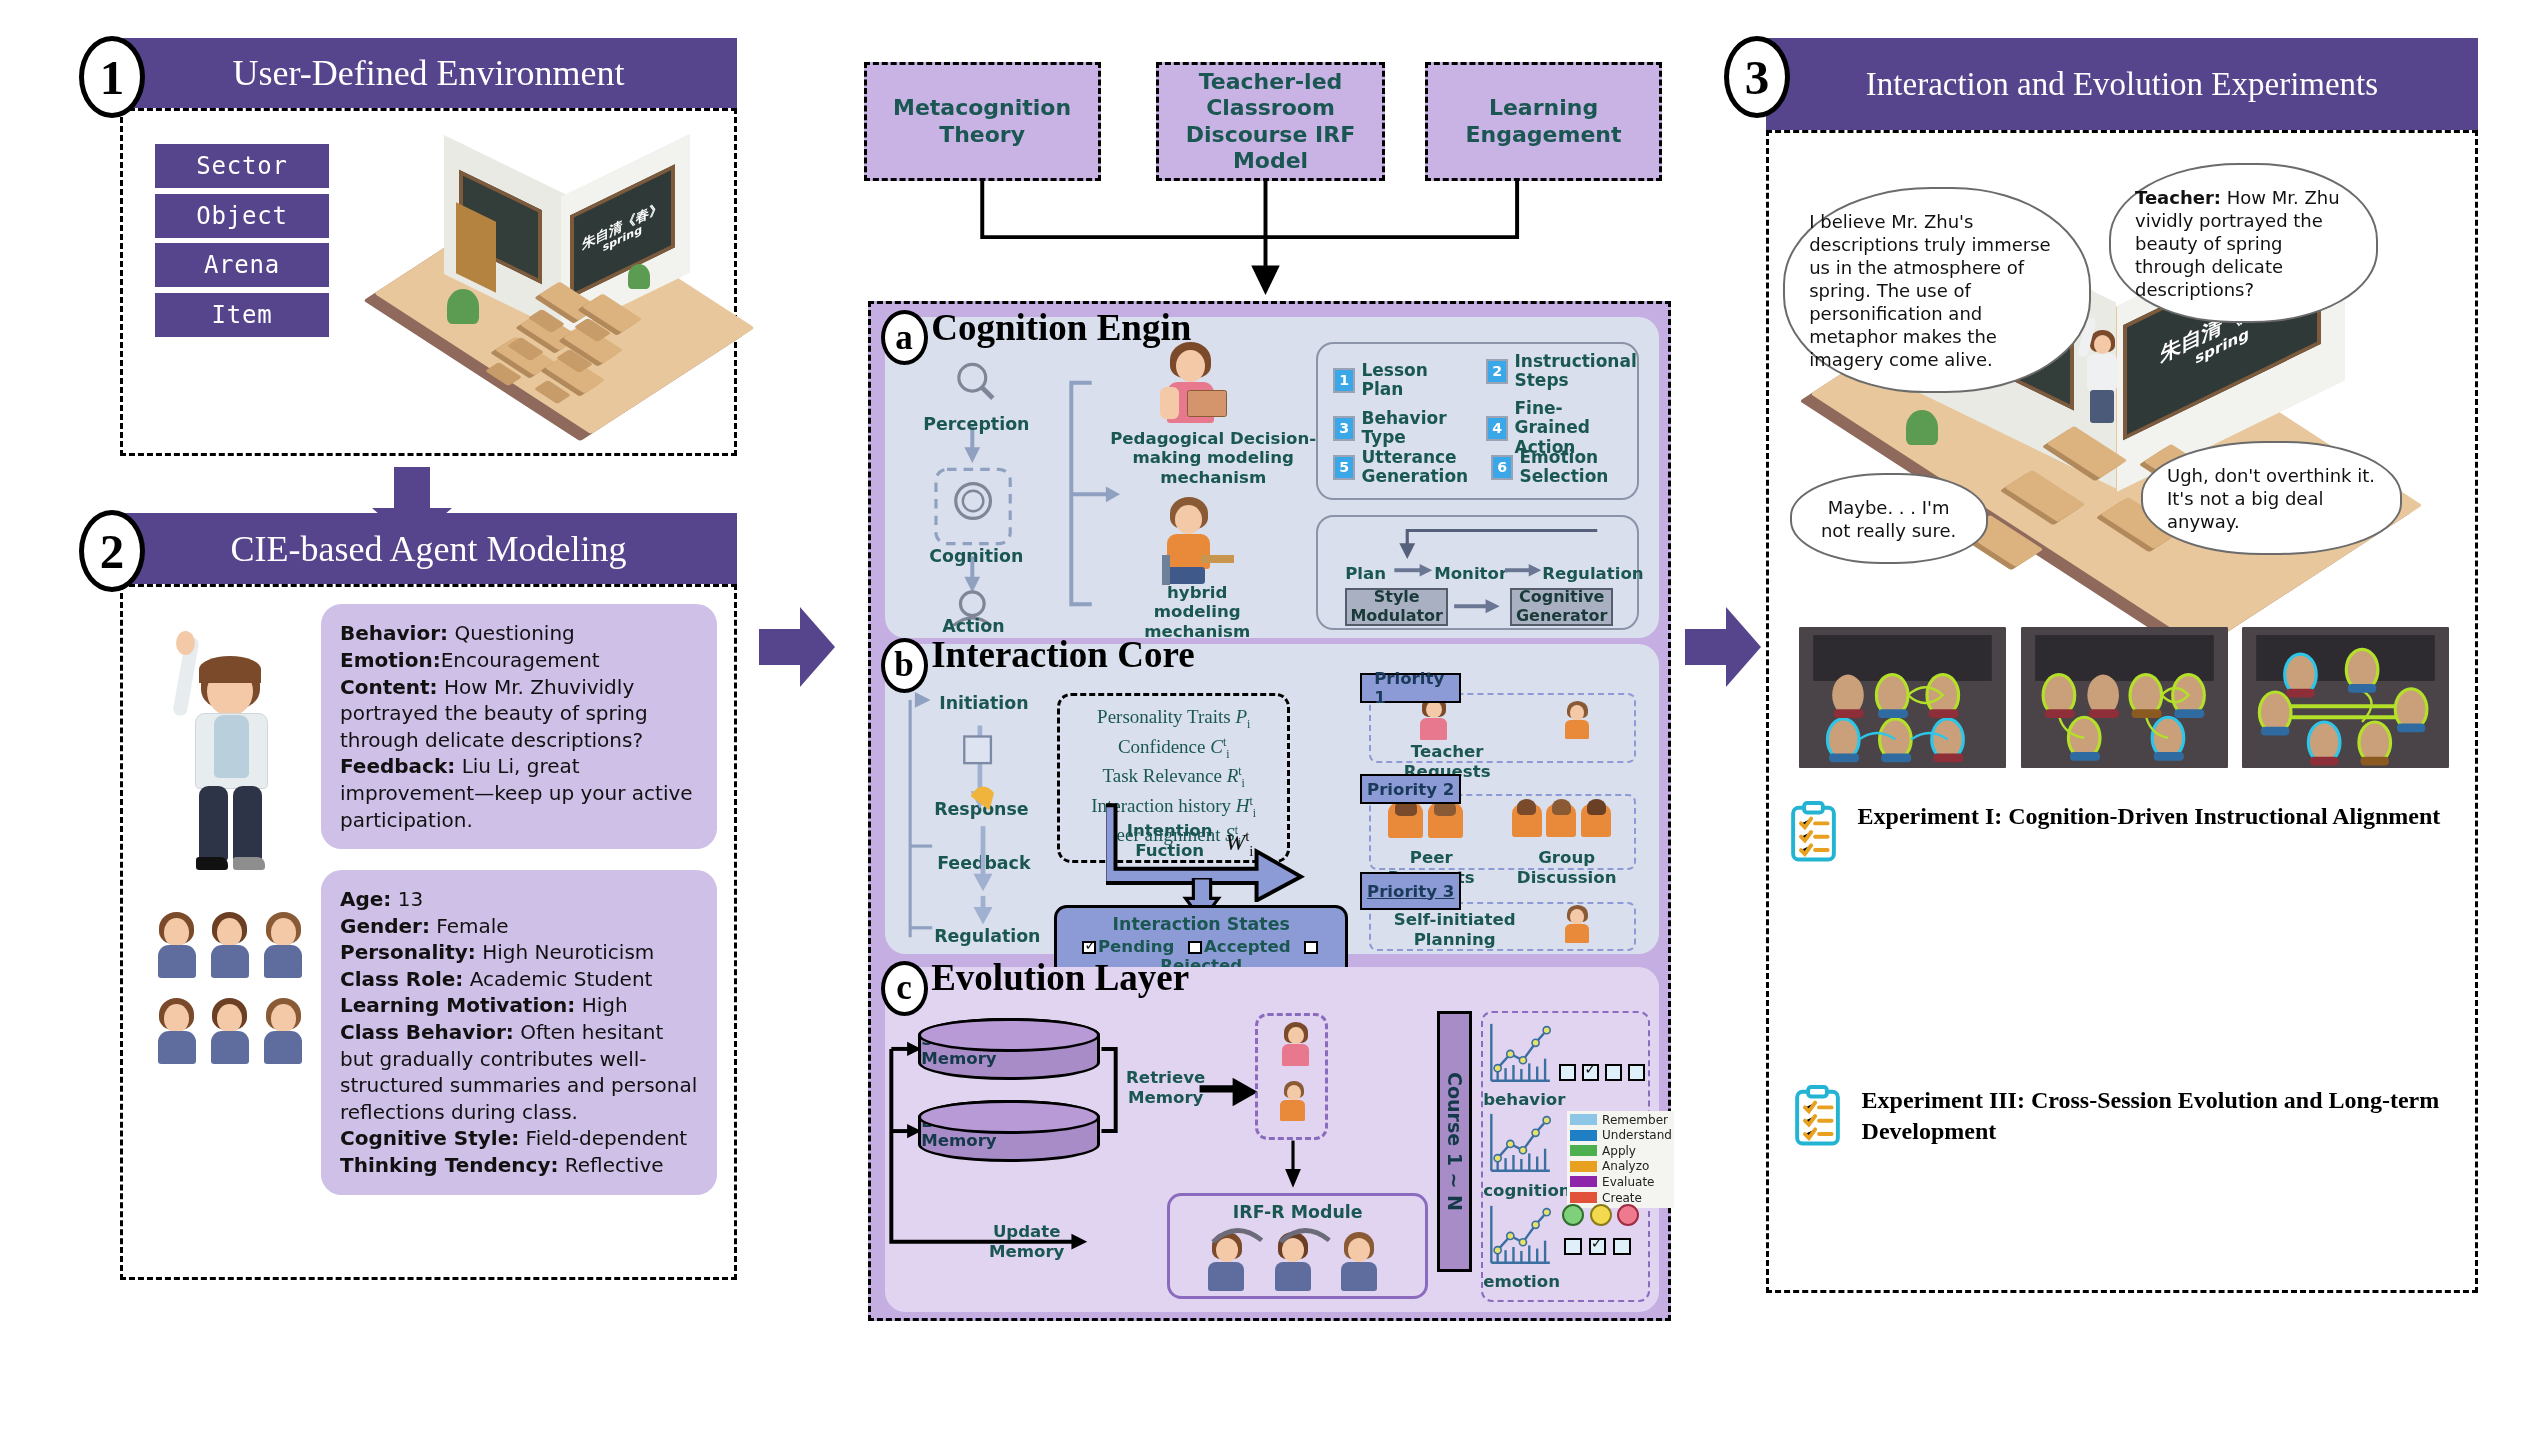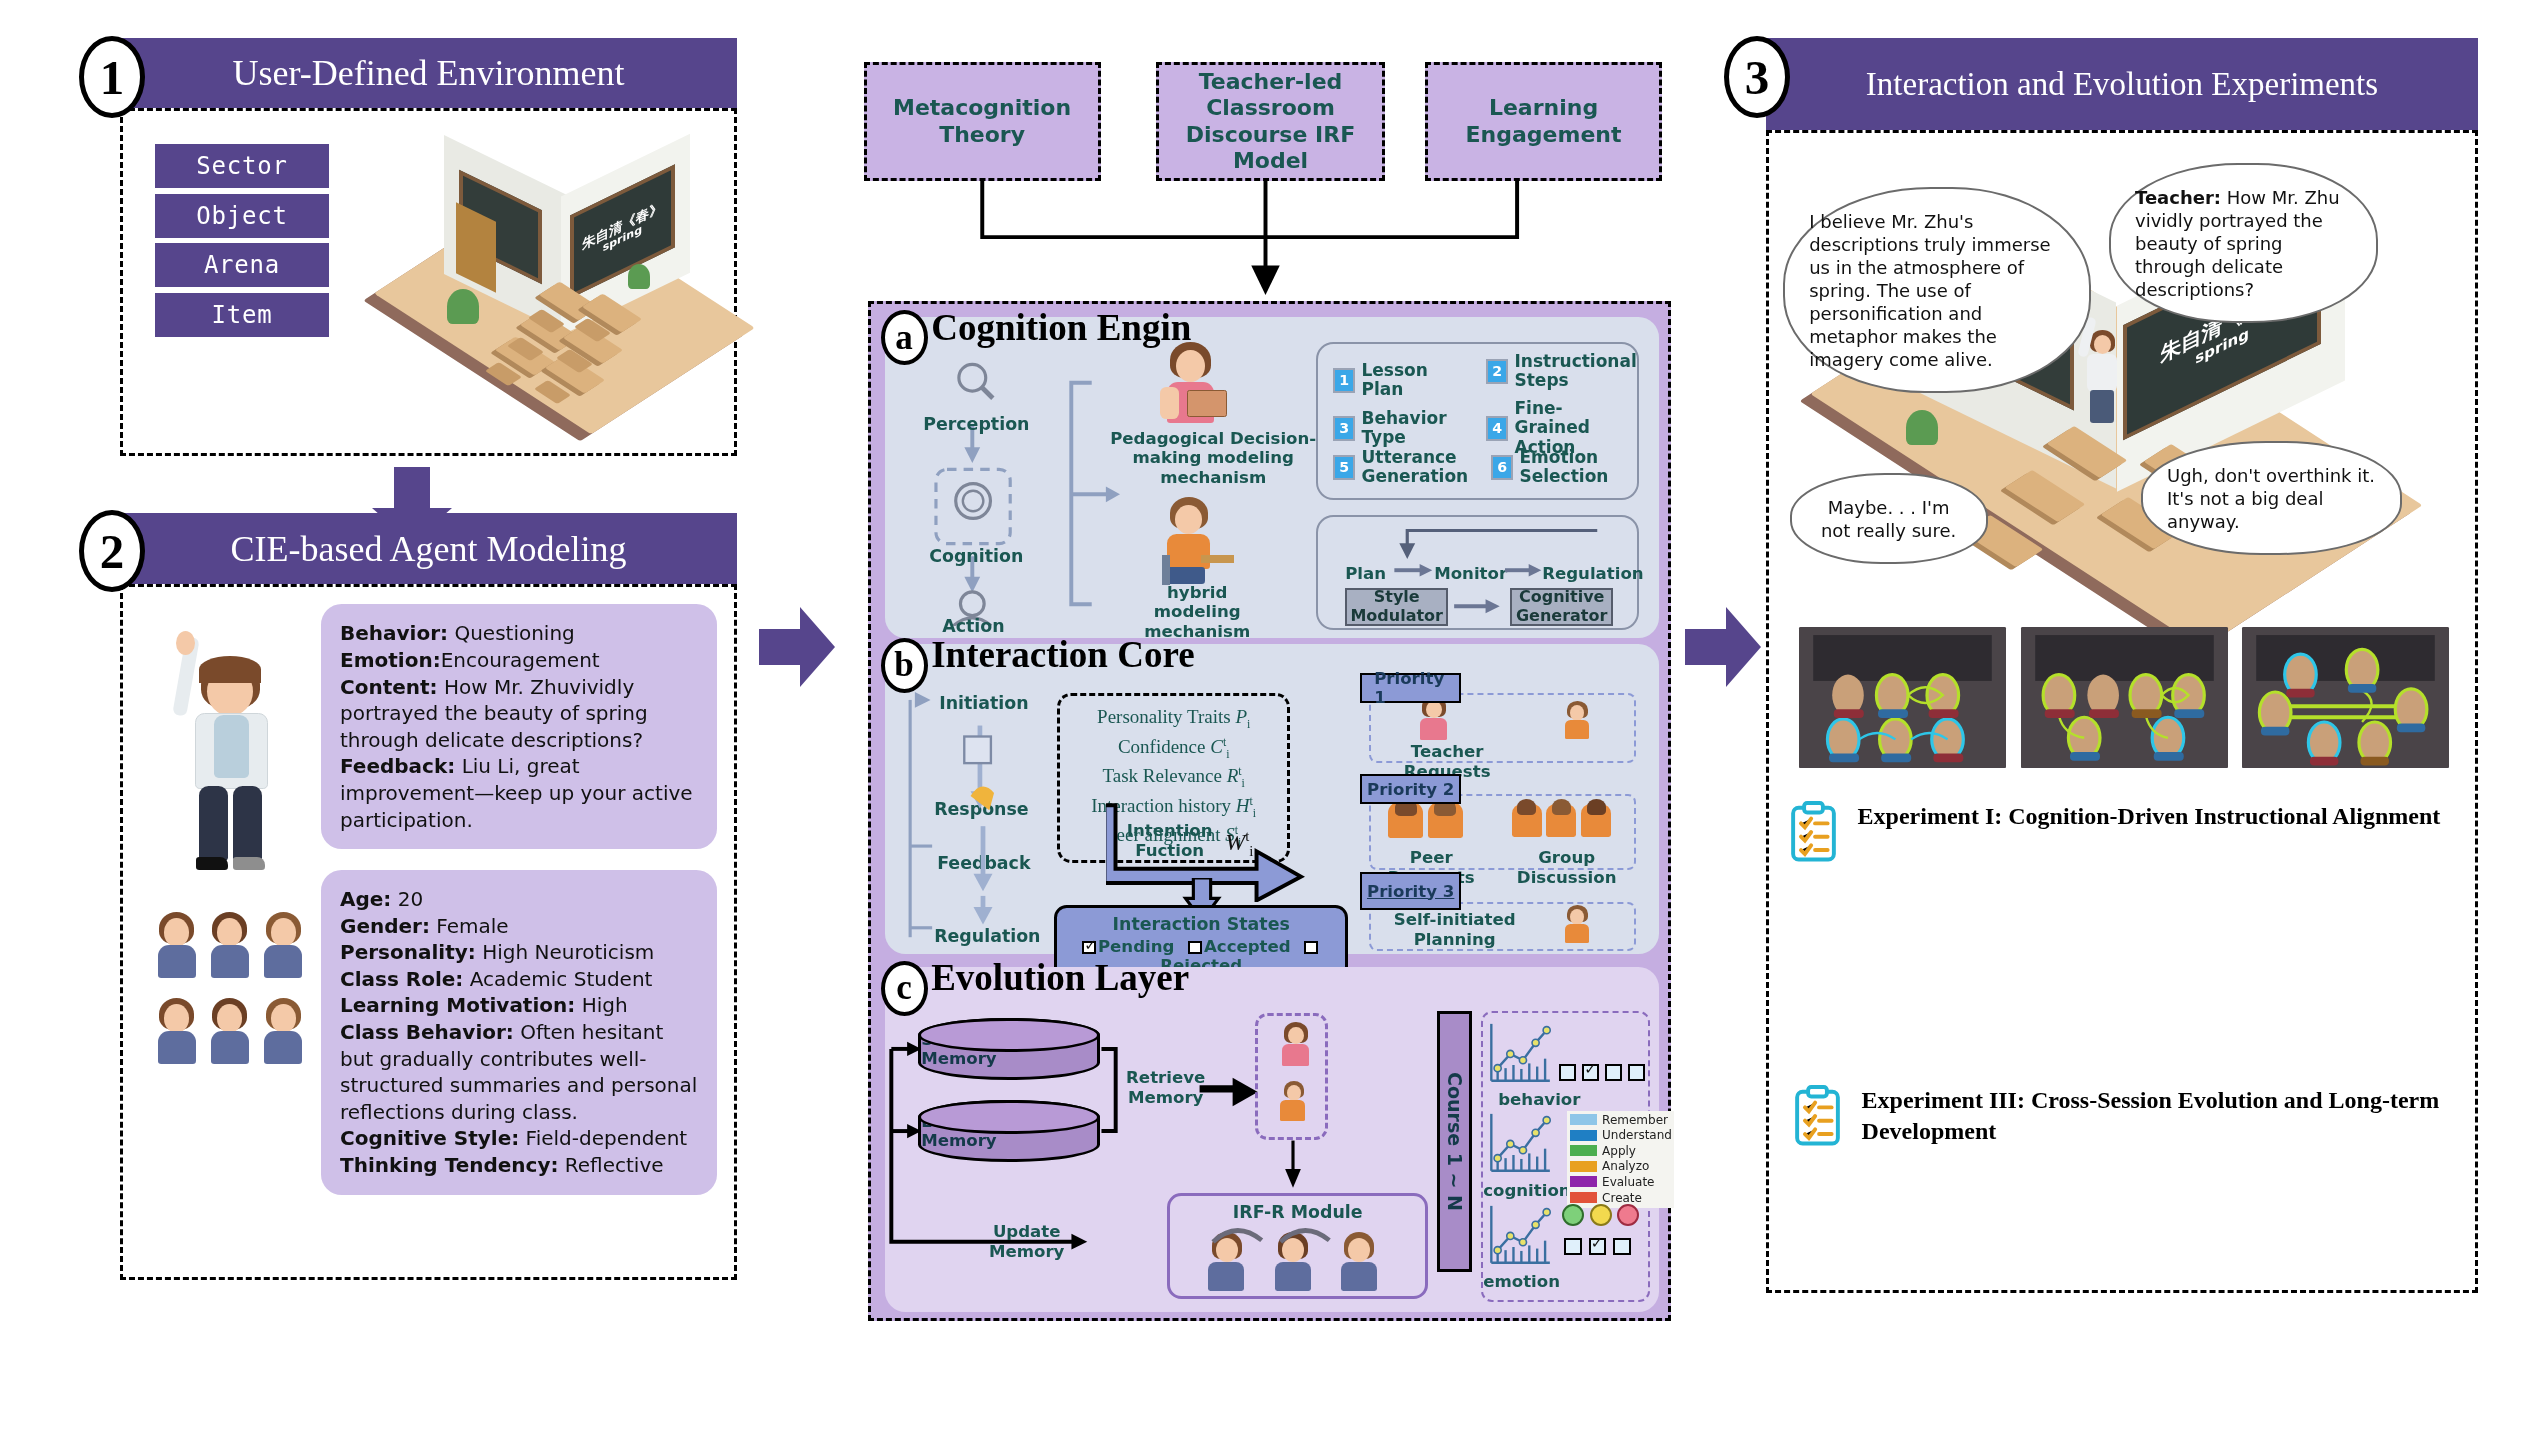--- a/index.html
+++ b/index.html
@@ -359,21 +359,21 @@
       </div>
       <div style="position:relative;">
         <div class="hair" style="left:11px; top:4.7px; width:35px; height:32px; background:#8a5a34;"></div>
         <div class="head" style="left:16px; top:11px; width:25px; height:28.5px;"></div>
         <div class="body" style="left:9.5px; top:38px; width:38px; height:33px; background:#5e6d9e; border-radius:11px 11px 3.2px 3.2px;"></div>
       </div>
     </div>
   </div>
 
   <div class="profile-card" id="card-student">
-    <div><b>Age:</b> <span>20</span></div>
+    <div><b>Age:</b> <span>13</span></div>
     <div><b>Gender:</b> <span>Female</span></div>
     <div><b>Personality:</b> <span>High Neuroticism</span></div>
     <div><b>Class Role:</b> <span>Academic Student</span></div>
     <div><b>Learning Motivation:</b> <span>High</span></div>
     <div><b>Class Behavior:</b> <span>Often hesitant but gradually contributes well-structured summaries and personal reflections during class.</span></div>
     <div><b>Cognitive Style:</b> <span>Field-dependent</span></div>
     <div><b>Thinking Tendency:</b> <span>Reflective</span></div>
   </div>
 </div>
 
@@ -683,21 +683,21 @@
       <g stroke="#3a6fa0" stroke-width="3">
         <line x1="16" y1="78" x2="16" y2="66"></line>
           <line x1="26" y1="78" x2="26" y2="62"></line>
         <line x1="36" y1="78" x2="36" y2="58"></line>
           <line x1="46" y1="78" x2="46" y2="63"></line>
         <line x1="56" y1="78" x2="56" y2="56"></line>
           <line x1="66" y1="78" x2="66" y2="60"></line>
         <line x1="76" y1="78" x2="76" y2="50"></line>
       </g>
     </svg>
-    <div class="mini-label" style="position:absolute; left:613px; top:123px; width:73px; text-align:center;">behavior</div>
+    <div class="mini-label" style="position:absolute; left:598px; top:123px; width:73px; text-align:center;">behavior</div>
     <div style="position:absolute; left:674px; top:97px; display:flex; gap:4px;">
       <span class="cbx" style="width:16.6px;height:16.6px;background:#e0f0fb;"></span>
       <span class="cbx checked" style="width:16.6px;height:16.6px;background:#e0f0fb;"></span>
       <span class="cbx" style="width:16.6px;height:16.6px;background:#e0f0fb;"></span>
       <span class="cbx" style="width:16.6px;height:16.6px;background:#e0f0fb;"></span>
     </div>
 
     <svg class="spark" style="left:600px; top:142px; width:68px; height:73px;" viewBox="0 0 86 92">
       <line x1="8" y1="6" x2="8" y2="78" stroke="#3a6fa0" stroke-width="3"></line>
       <line x1="8" y1="78" x2="82" y2="78" stroke="#3a6fa0" stroke-width="3"></line>

